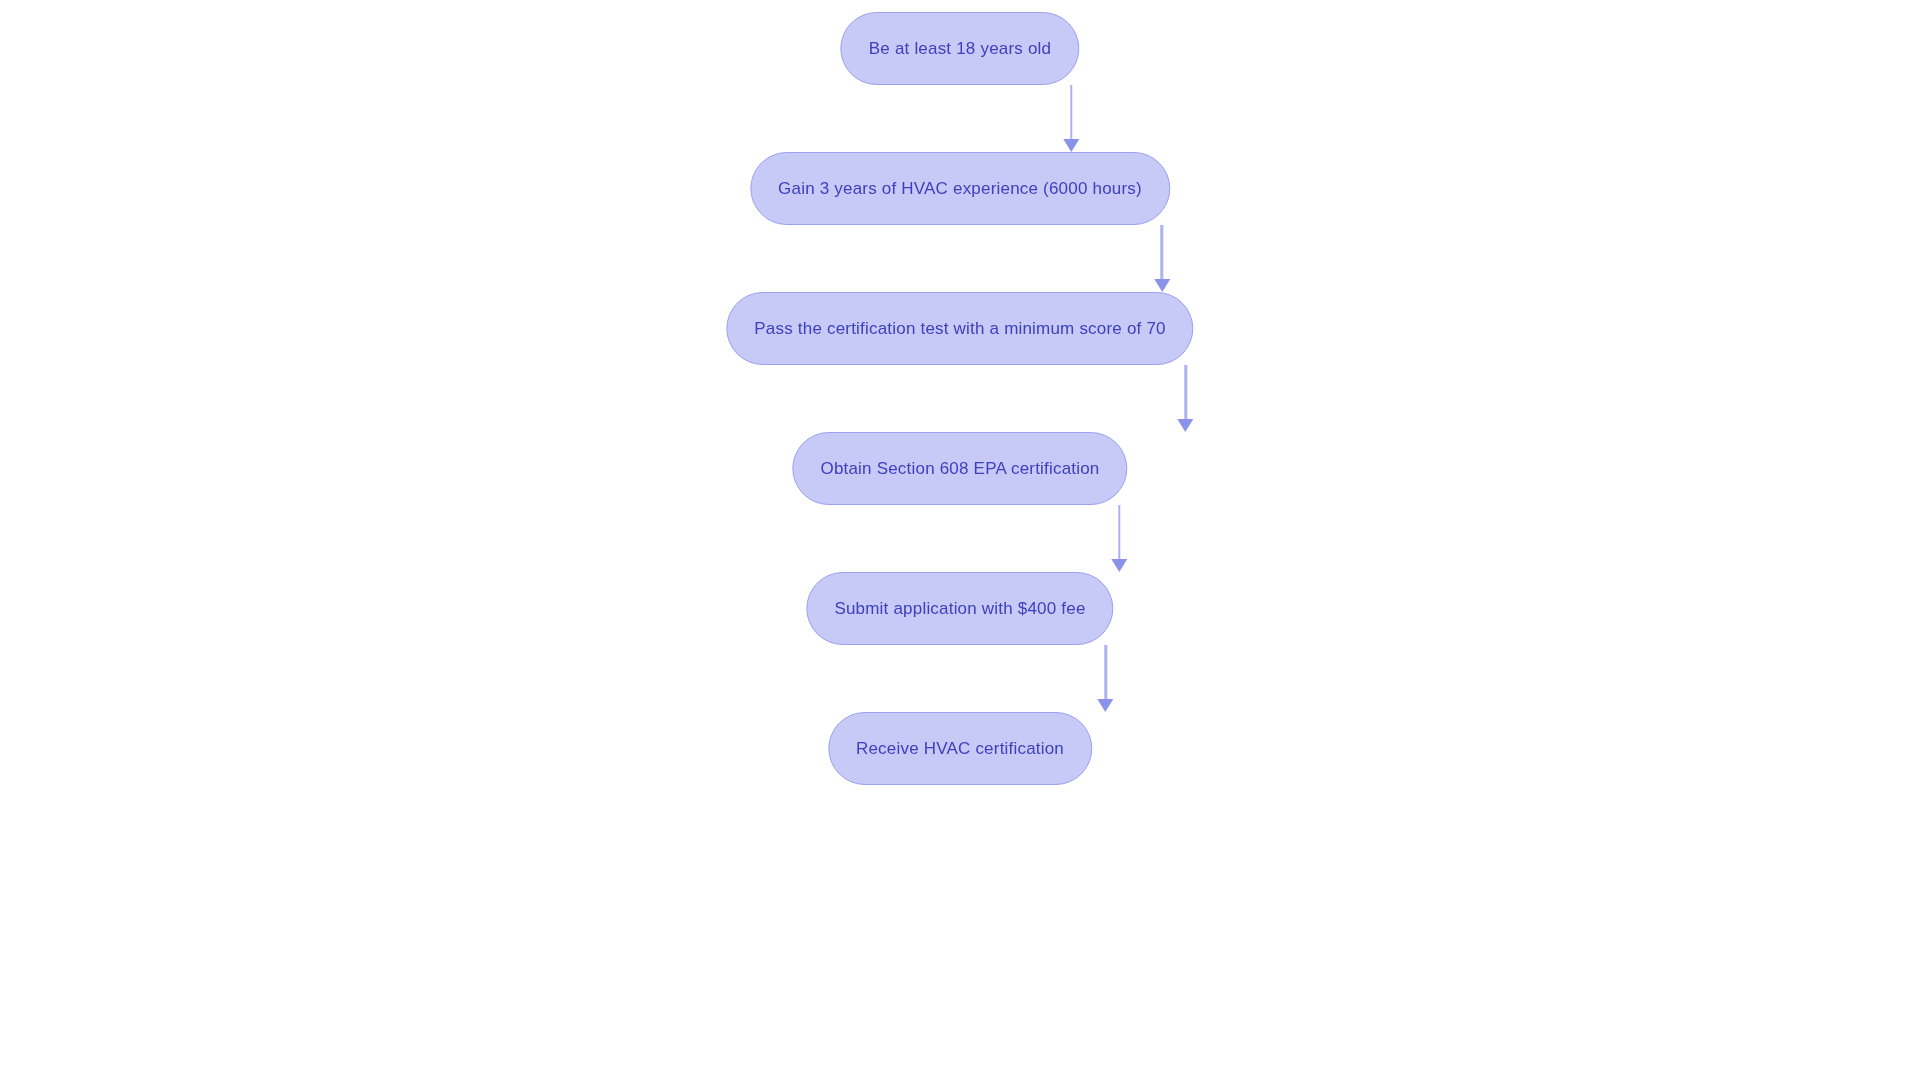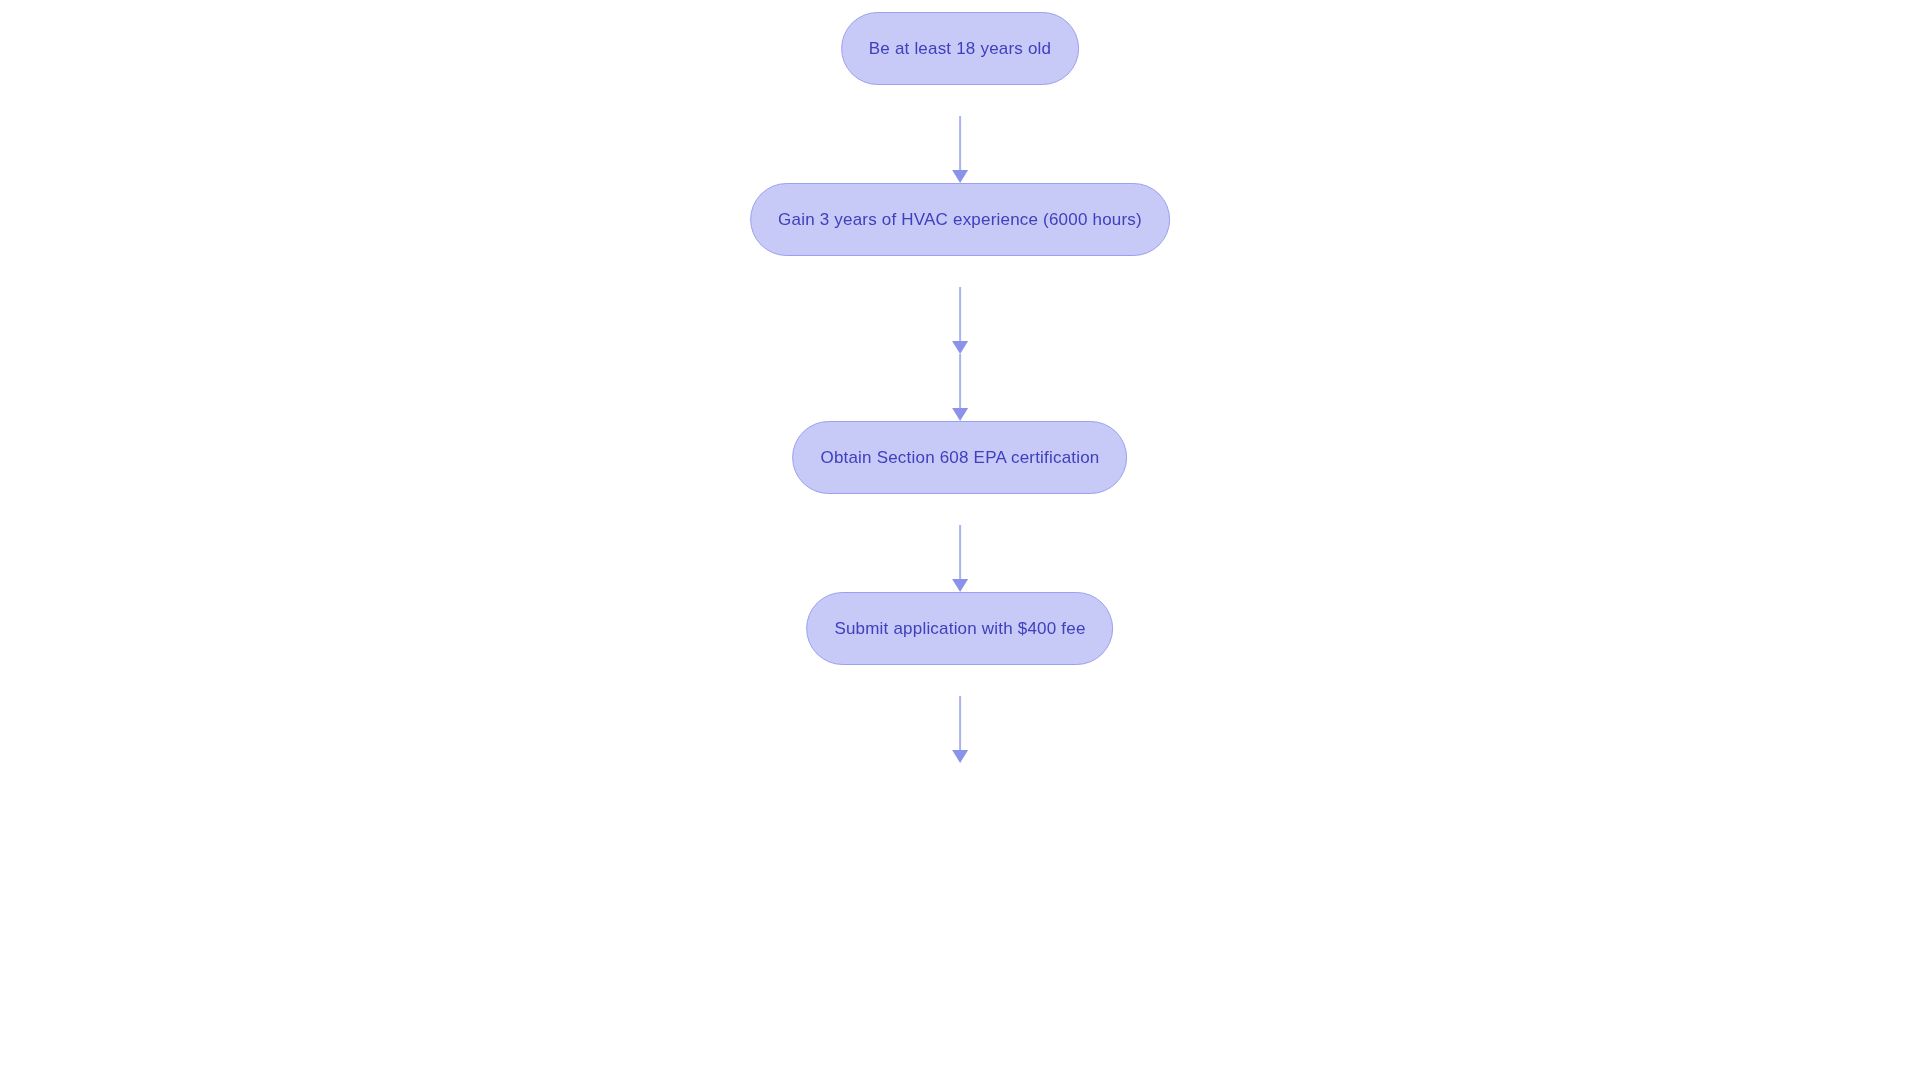--- a/index.html
+++ b/index.html
@@ -25,22 +25,21 @@
     left:50%;
     top:12px;
     transform:translateX(-50%);
     display:flex;
     flex-direction:column;
     align-items:center;
   }
   .step{
     display:flex;
     flex-direction:column;
-    align-items:center;
-    gap:31px;
+    align-items:flex-end;
   }
   .node{
     height:73px;
     padding:0 27px;
     border-radius:36.5px;
     background:var(--node-fill);
     border:1.2px solid var(--node-border);
     display:flex;
     align-items:center;
     justify-content:center;
@@ -91,20 +90,23 @@
       <span class="node-label">Gain 3 years of HVAC experience (6000 hours)</span>
     </div>
     <div class="arrow">
       <div class="arrow-line"></div>
       <div class="arrow-head"></div>
     </div>
   </div>
 
 
   <div class="step">
+    <div class="node">
+      <span class="node-label">Pass the certification test with a minimum score of 70</span>
+    </div>
     <div class="arrow">
       <div class="arrow-line"></div>
       <div class="arrow-head"></div>
     </div>
   </div>
 
   <div class="step">
     <div class="node">
       <span class="node-label">Obtain Section 608 EPA certification</span>
     </div>
@@ -117,14 +119,20 @@
   <div class="step">
     <div class="node">
       <span class="node-label">Submit application with $400 fee</span>
     </div>
     <div class="arrow">
       <div class="arrow-line"></div>
       <div class="arrow-head"></div>
     </div>
   </div>
 
+  <div class="step">
+    <div class="node">
+      <span class="node-label">Receive HVAC certification</span>
+    </div>
+
+  </div>
 </div>
 </div>
 
 </body></html>

